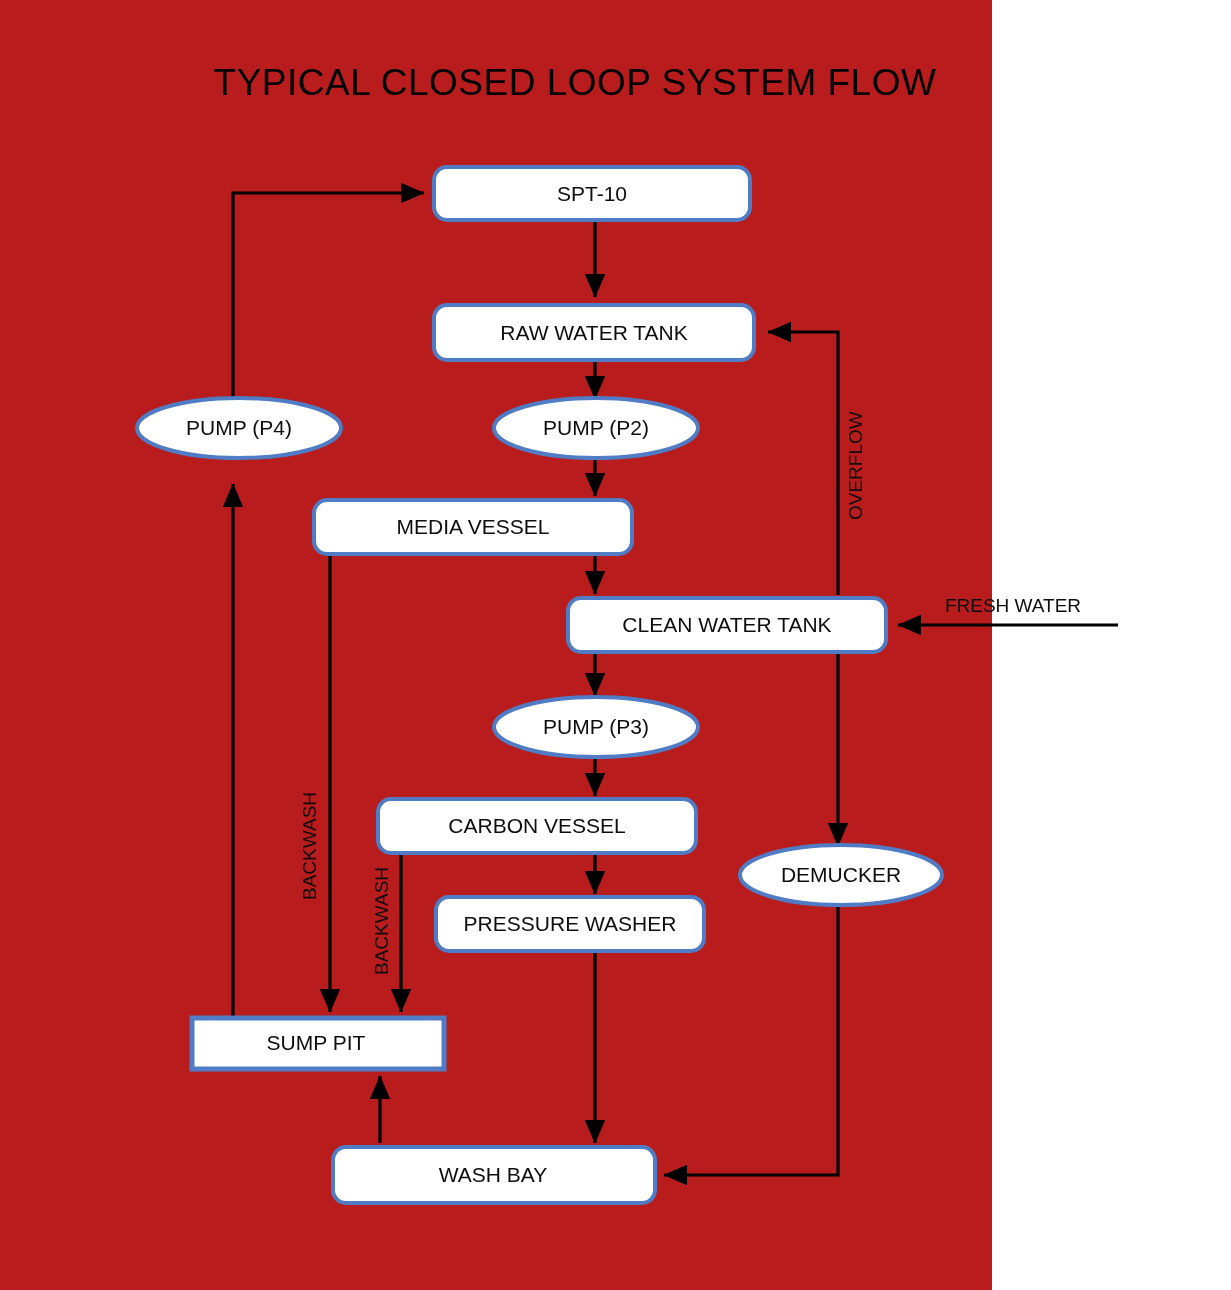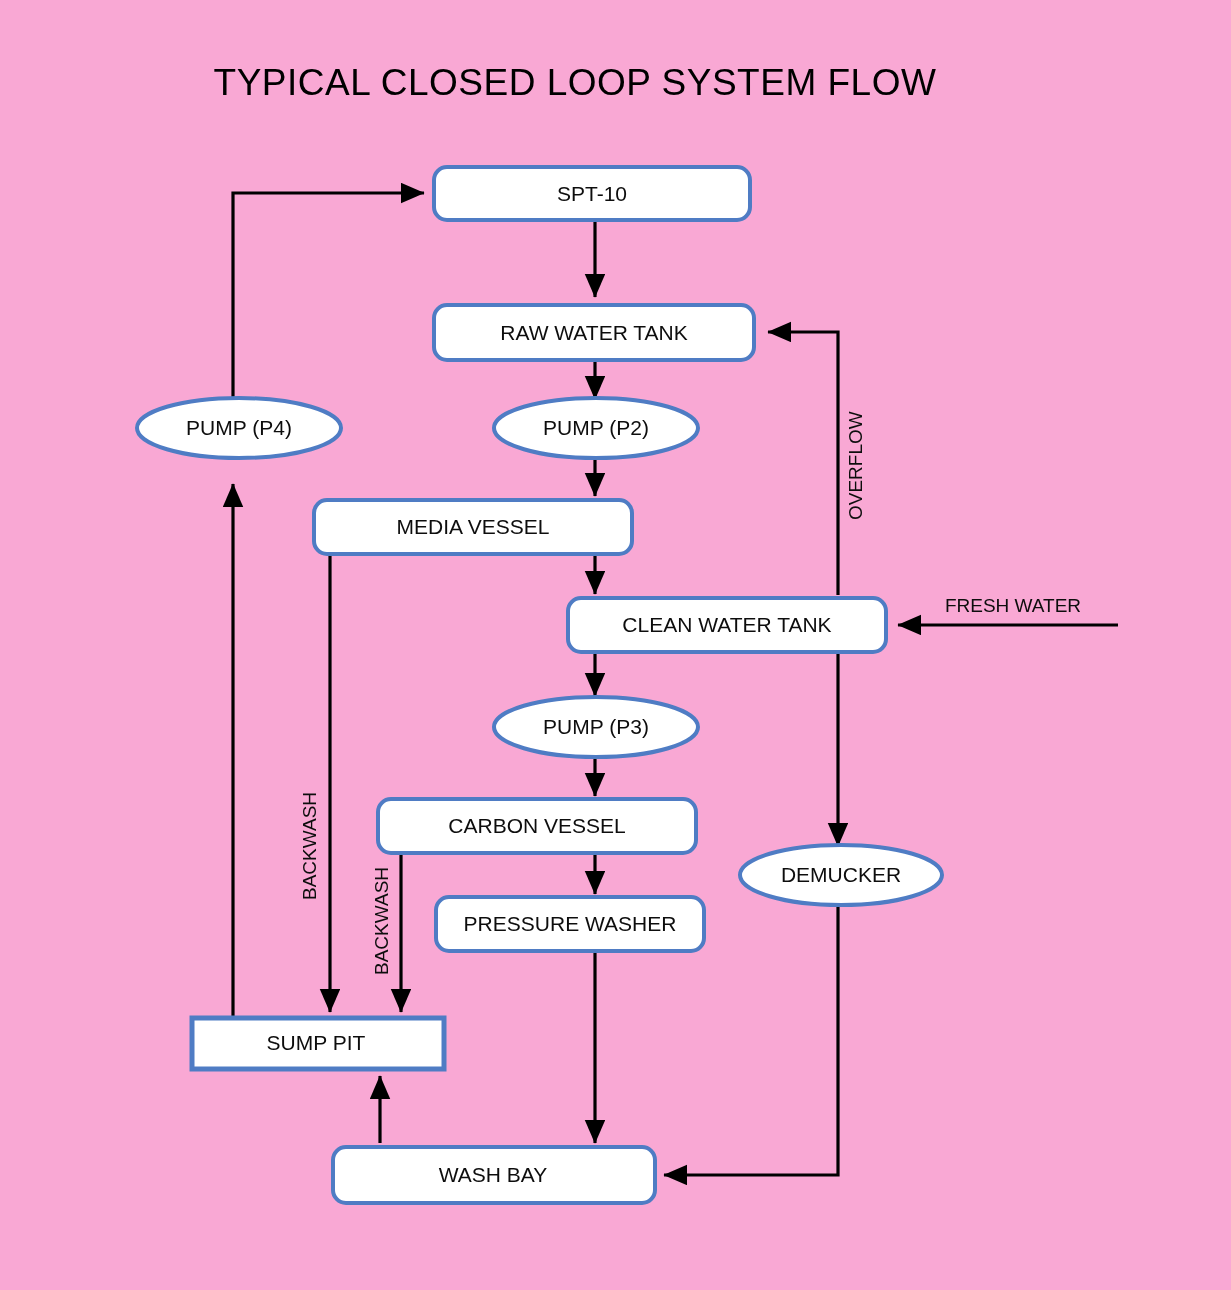--- a/index.html
+++ b/index.html
@@ -8,23 +8,23 @@
     background: #ffffff;
   }
   body {
     width: 1231px;
     height: 1290px;
     font-family: "Liberation Sans", sans-serif;
     overflow: hidden;
   }
   #diagram-root {
     position: relative;
-    width: 1231px;
+    width: 992px;
     height: 1290px;
-    background: #f9a8d4;
+    background: #b91c1c;
   }
   svg.flow-canvas {
     position: absolute;
     top: 0;
     left: 0;
     width: 1231px;
     height: 1290px;
   }
   .node-shape {
     fill: #ffffff;

